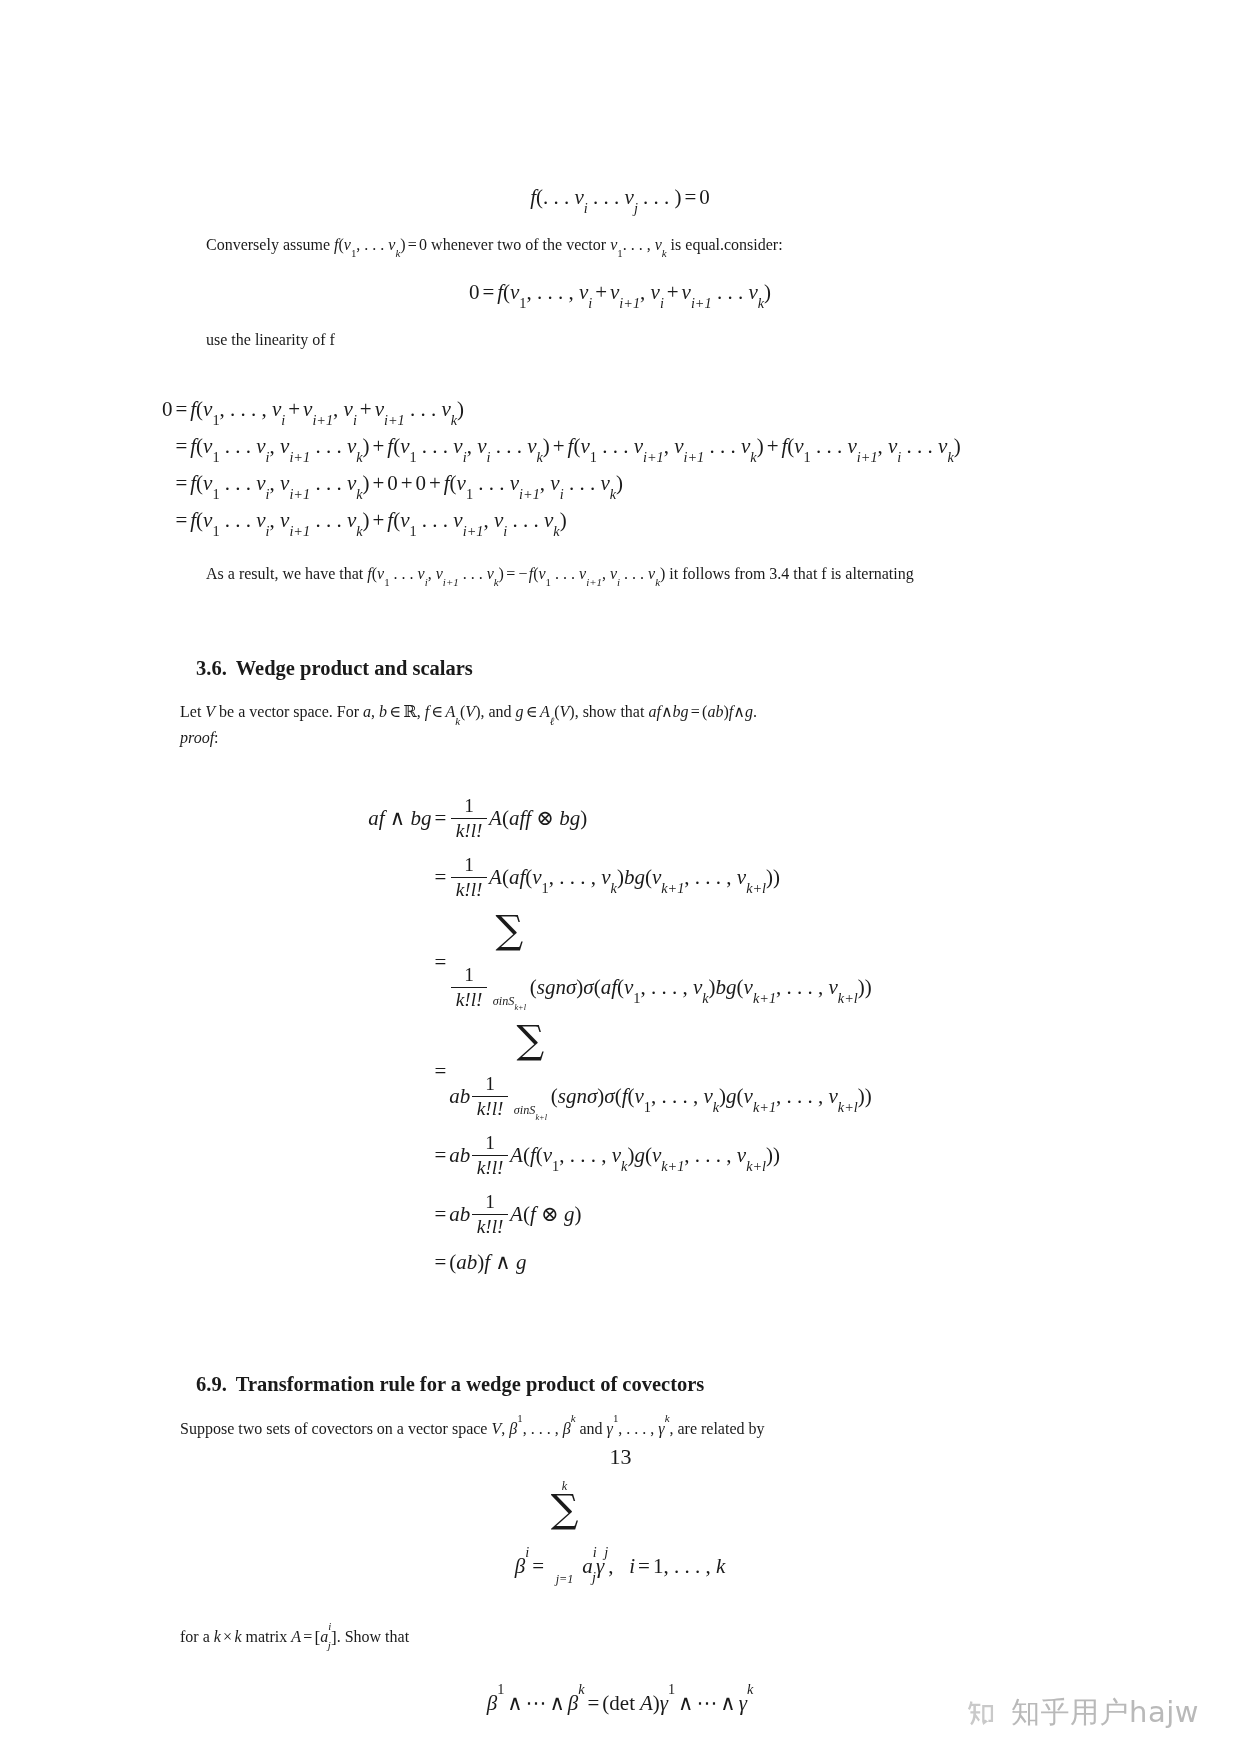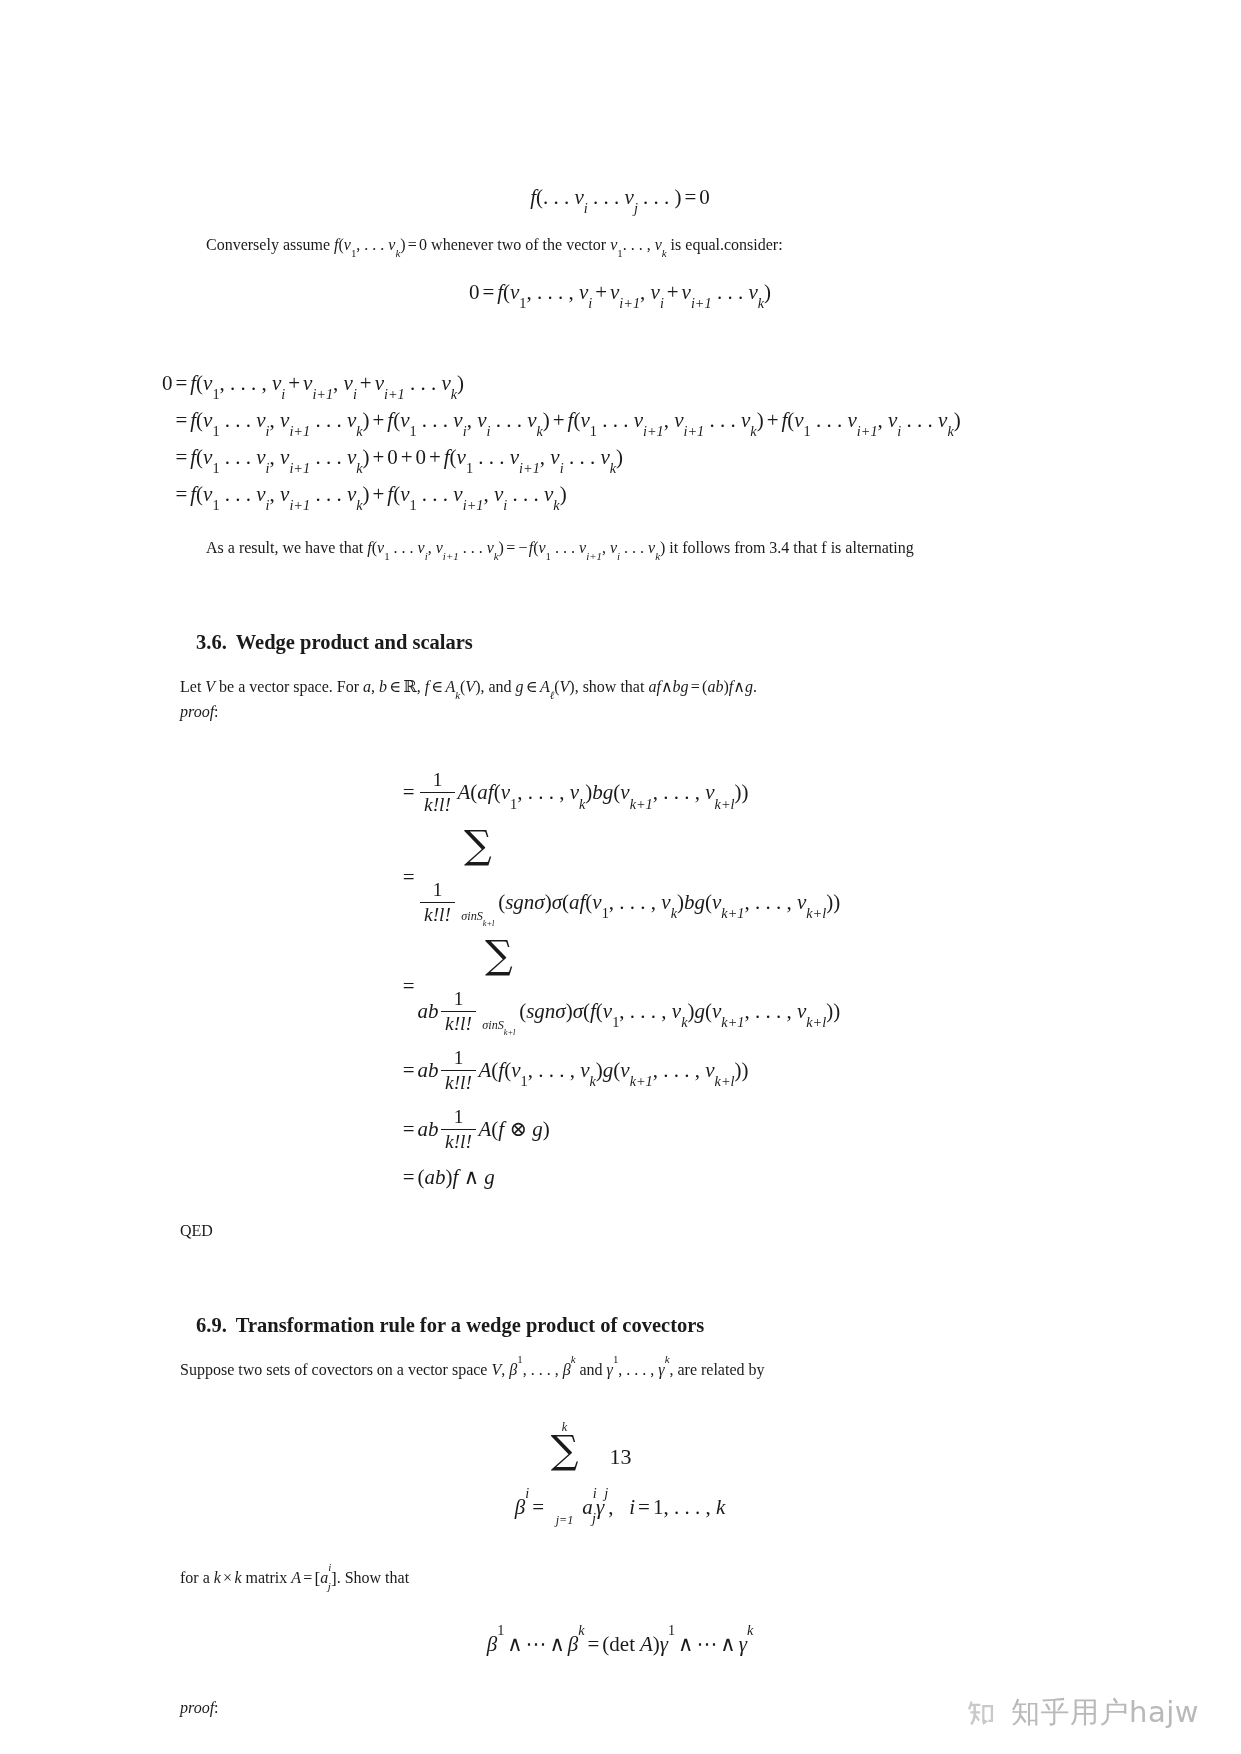--- a/index.html
+++ b/index.html
@@ -196,20 +196,21 @@
 
     <div class="eq-center">
       <span class="math">
         <span class="mn">0</span><span class="mo">=</span><span class="mi">f</span><span class="up">(</span><span class="mi">v</span><sub class="up">1</sub><span class="comma">, . . . , </span><span class="mi">v</span><sub>i</sub><span class="mo">+</span><span class="mi">v</span><sub>i+1</sub><span class="comma">, </span><span class="mi">v</span><sub>i</sub><span class="mo">+</span><span class="mi">v</span><sub>i+1</sub><span class="up"> . . . </span><span class="mi">v</span><sub>k</sub><span class="up">)</span>
       </span>
       
     </div>
 
     <div class="gap-m"></div>
 
+    <p class="para indent">use the linearity of f</p>
 
     <div class="gap-l"></div>
 
     <div class="align" style="margin-left:-18px;">
 
       <div class="align-row">
         <div class="align-lhs"><span class="math"><span class="mn">0</span><span class="mo">=</span></span></div>
         <div class="align-rhs"><span class="math"><span class="mi">f</span><span class="up">(</span><span class="mi">v</span><sub class="up">1</sub><span class="comma">, . . . , </span><span class="mi">v</span><sub>i</sub><span class="mo">+</span><span class="mi">v</span><sub>i+1</sub><span class="comma">, </span><span class="mi">v</span><sub>i</sub><span class="mo">+</span><span class="mi">v</span><sub>i+1</sub><span class="up"> . . . </span><span class="mi">v</span><sub>k</sub><span class="up">)</span></span></div>
       </div>
 
@@ -240,20 +241,24 @@
 
     <p class="para"><span>Let </span><span class="math"><span class="mi">V</span></span><span> be a vector space.  For </span><span class="math"><span class="mi">a</span><span class="comma">, </span><span class="mi">b</span><span class="mo">∈</span><span class="up">ℝ</span><span class="comma">, </span><span class="mi">f</span><span class="mo">∈</span><span class="mi">A</span><sub>k</sub><span class="up">(</span><span class="mi">V</span><span class="up">)</span></span><span>, and </span><span class="math"><span class="mi">g</span><span class="mo">∈</span><span class="mi">A</span><sub>ℓ</sub><span class="up">(</span><span class="mi">V</span><span class="up">)</span></span><span>, show that </span><span class="math"><span class="mi">af</span><span class="up">∧</span><span class="mi">bg</span><span class="mo">=</span><span class="up">(</span><span class="mi">ab</span><span class="up">)</span><span class="mi">f</span><span class="up">∧</span><span class="mi">g</span></span><span>.</span></p>
 
     <p class="para"><span class="math" style="font-style:italic">proof</span><span>:</span></p>
 
 
     <div class="gap-l"></div>
 
     <div class="align c">
 
+      <div class="align-row">
+        <div class="align-lhs"><span class="math"><span class="mi">af</span> <span class="up">∧</span> <span class="mi">bg</span><span class="mo">=</span></span></div>
+        <div class="align-rhs"><span class="math"><span class="frac"><span class="num-part">1</span><span class="den-part">k!l!</span></span><span class="mi">A</span><span class="up">(</span><span class="mi">aff</span> <span class="up">⊗</span> <span class="mi">bg</span><span class="up">)</span></span></div>
+      </div>
 
       <div class="align-row">
         <div class="align-lhs"><span class="math"><span class="mo">=</span></span></div>
         <div class="align-rhs"><span class="math"><span class="frac"><span class="num-part">1</span><span class="den-part">k!l!</span></span><span class="mi">A</span><span class="up">(</span><span class="mi">af</span><span class="up">(</span><span class="mi">v</span><sub class="up">1</sub><span class="comma">, . . . , </span><span class="mi">v</span><sub>k</sub><span class="up">)</span><span class="mi">bg</span><span class="up">(</span><span class="mi">v</span><sub>k+1</sub><span class="comma">, . . . , </span><span class="mi">v</span><sub>k+l</sub><span class="up">))</span></span></div>
       </div>
 
       <div class="align-row">
         <div class="align-lhs"><span class="math"><span class="mo">=</span></span></div>
         <div class="align-rhs"><span class="math"><span class="frac"><span class="num-part">1</span><span class="den-part">k!l!</span></span><span class="bigop"><span class="op-glyph">∑</span><span class="op-lim-bot"><span class="mi">σinS</span><sub>k+l</sub></span></span><span class="up">(</span><span class="mi">sgnσ</span><span class="up">)</span><span class="mi">σ</span><span class="up">(</span><span class="mi">af</span><span class="up">(</span><span class="mi">v</span><sub class="up">1</sub><span class="comma">, . . . , </span><span class="mi">v</span><sub>k</sub><span class="up">)</span><span class="mi">bg</span><span class="up">(</span><span class="mi">v</span><sub>k+1</sub><span class="comma">, . . . , </span><span class="mi">v</span><sub>k+l</sub><span class="up">))</span></span></div>
       </div>
@@ -275,21 +280,20 @@
 
       <div class="align-row">
         <div class="align-lhs"><span class="math"><span class="mo">=</span></span></div>
         <div class="align-rhs"><span class="math"><span class="up">(</span><span class="mi">ab</span><span class="up">)</span><span class="mi">f</span> <span class="up">∧</span> <span class="mi">g</span></span></div>
       </div>
 
     </div>
 
     <div class="gap-m"></div>
 
-    <p class="para">QED</p>
 
     <div class="gap-xl"></div>
 
     <div class="sec-head"><span class="num">6.9.</span><span>Transformation rule for a wedge product of covectors</span></div>
 
     <p class="para"><span>Suppose two sets of covectors on a vector space </span><span class="math"><span class="mi">V</span><span class="comma">, </span><span class="mi">β</span><sup class="up">1</sup><span class="comma">, . . . , </span><span class="mi">β</span><sup>k</sup></span><span> and </span><span class="math"><span class="mi">γ</span><sup class="up">1</sup><span class="comma">, . . . , </span><span class="mi">γ</span><sup>k</sup></span><span>, are related by</span></p>
 
     <div class="gap-l"></div>
 
     <div class="eq-center">

